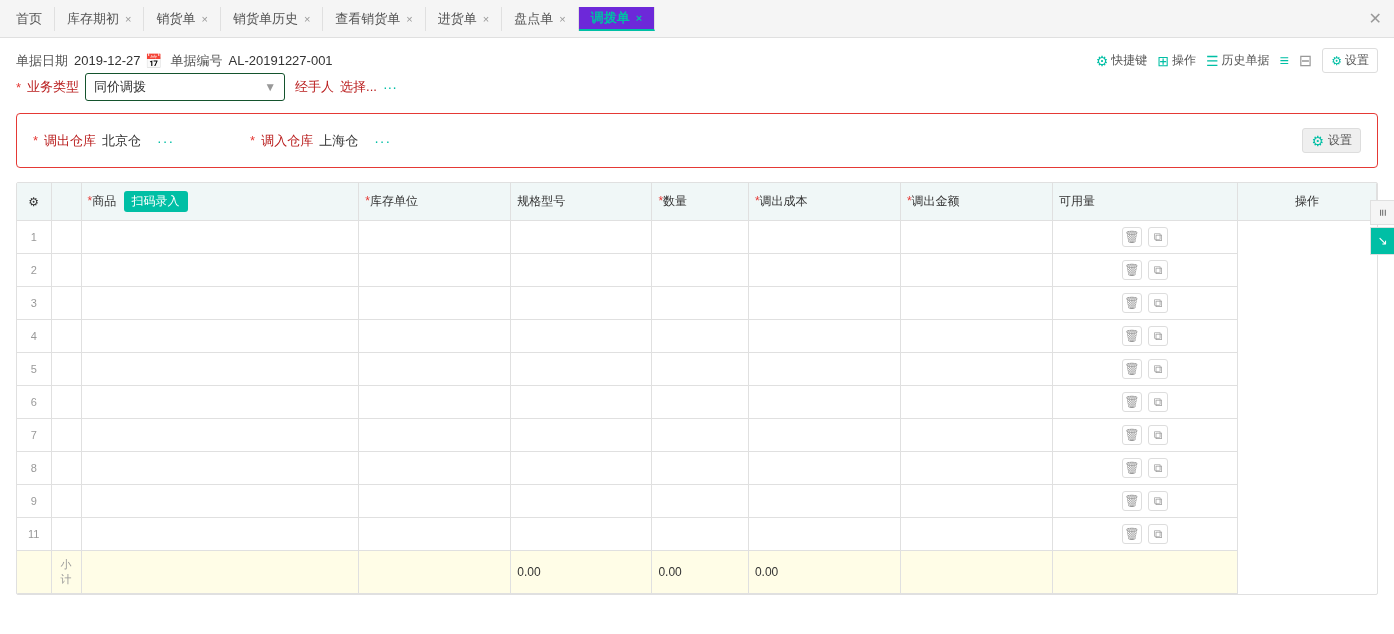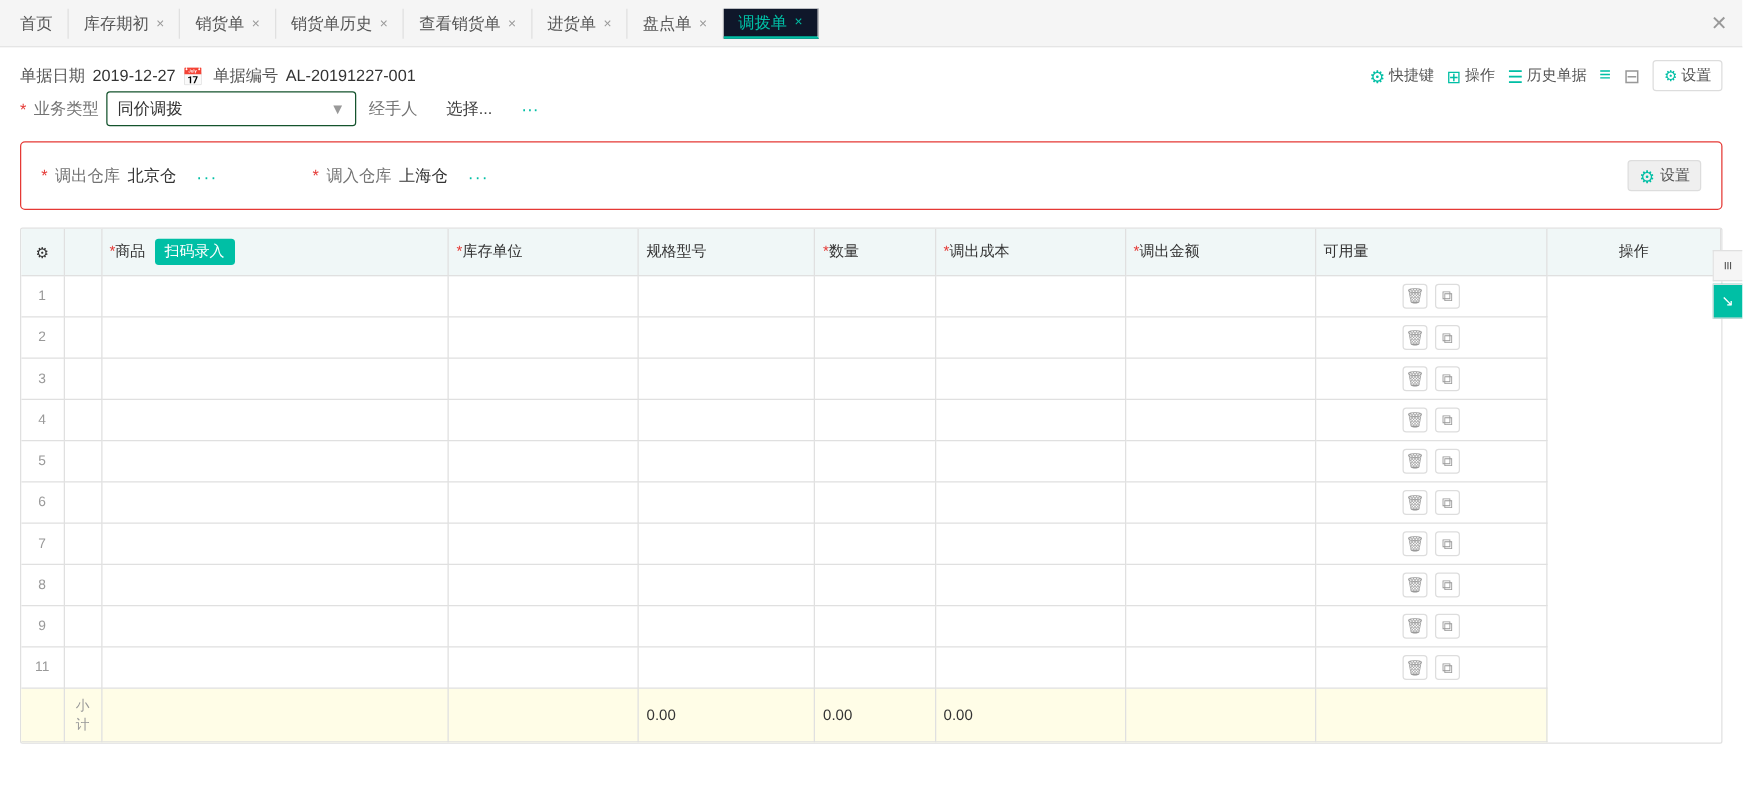--- a/index.html
+++ b/index.html
@@ -17,24 +17,24 @@
       display: flex; align-items: center;
       padding: 0 12px;
       height: 24px;
       font-size: 13px;
       cursor: pointer;
       color: #555;
       border-right: 1px solid #e0e0e0;
       white-space: nowrap;
     }
     .tab-item.active {
-      background: #0f172a;
+      background: #6d28d9;
       color: #00bfa5;
       border-bottom: 2px solid #00bfa5;
-      font-weight: 400;
+      font-weight: 700;
     }
     .tab-item .close-btn {
       margin-left: 6px;
       color: #999;
       font-size: 11px;
       cursor: pointer;
     }
     .tab-item.active .close-btn { color: #00bfa5; }
     .tab-bar-close {
       margin-left: auto;
@@ -101,21 +101,21 @@
       justify-content: space-between;
       gap: 12px;
     }
     .form-row {
       display: flex; align-items: center; gap: 16px; flex: 1;
     }
     .form-field {
       display: flex; align-items: center; gap: 6px;
     }
     .required-star { color: #e53935; }
-    .field-label { color: #737373; white-space: nowrap; }
+    .field-label { color: #b91c1c; white-space: nowrap; }
     .field-value { color: #333; }
     .ellipsis-btn {
       color: #00bfa5; cursor: pointer; font-size: 14px; letter-spacing: 1px;
     }
     .setting-btn {
       display: flex; align-items: center; gap: 4px;
       color: #555; font-size: 12px; cursor: pointer;
       border: 1px solid #ddd; border-radius: 3px; padding: 3px 8px;
       white-space: nowrap;
     }
@@ -129,24 +129,24 @@
     .dropdown-field {
       display: flex; align-items: center;
       border: 1px solid #14532d; border-radius: 3px;
       padding: 4px 8px;
       min-width: 200px;
       justify-content: space-between;
       cursor: pointer;
     }
     .dropdown-field .arrow { color: #999; font-size: 12px; }
     .person-field {
-      display: flex; align-items: center; gap: 23px;
+      display: flex; align-items: center; gap: 6px;
       margin-left: 0;
     }
-    .person-placeholder { color: #404040; }
+    .person-placeholder { color: #b91c1c; }
     .person-ellipsis { color: #00bfa5; cursor: pointer; font-size: 14px; }
 
     
     .table-container {
       border: 1px solid #e0e0e0;
       border-radius: 2px;
       overflow: hidden;
     }
     table {
       width: 100%;

